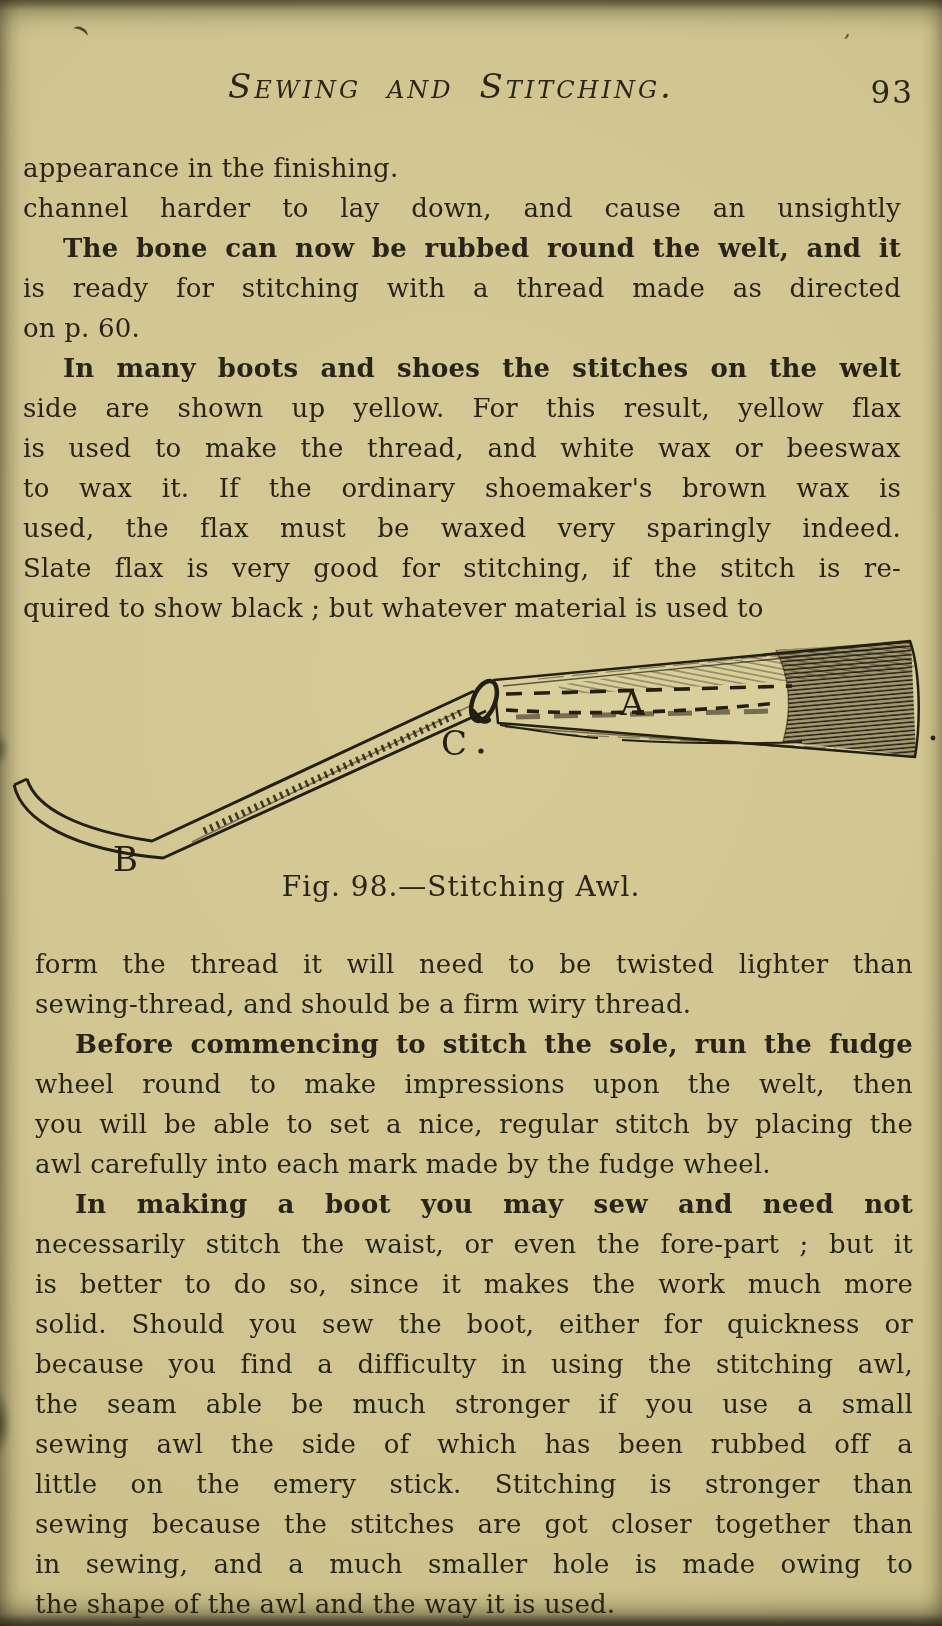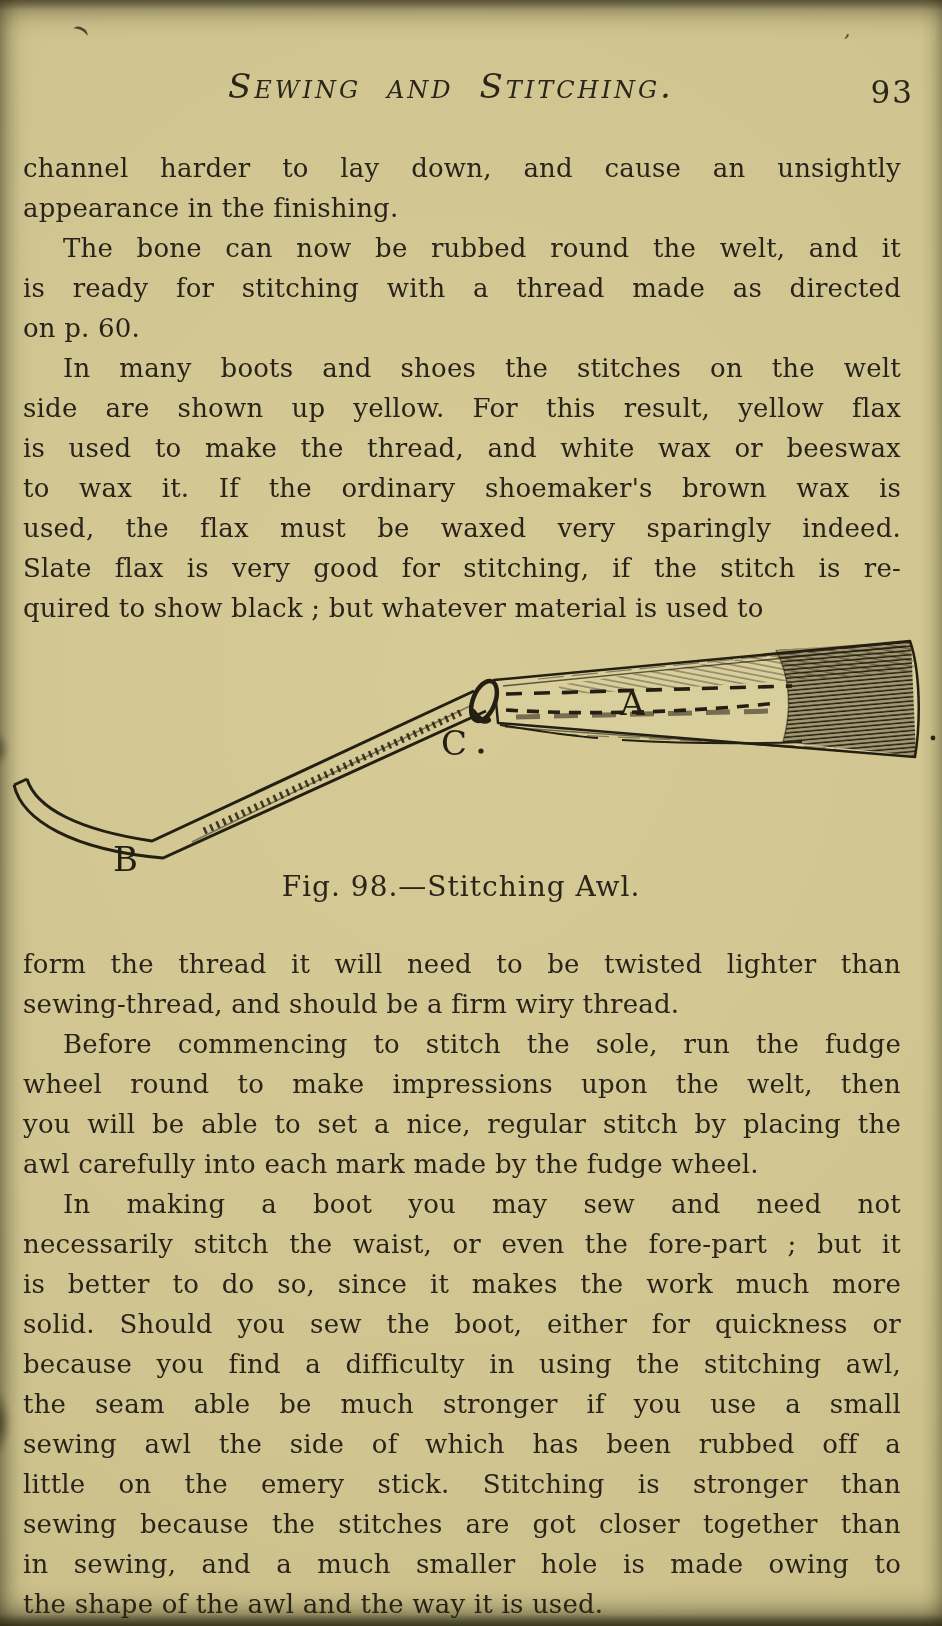--- a/index.html
+++ b/index.html
@@ -39,28 +39,28 @@
   .page-number{
     position:absolute;right:54px;top:8px;
     font-size:31px;letter-spacing:2px;color:#2b2519;margin-left:40px;
   }
 
   .textblock{
     position:absolute;left:23px;width:878px;
     font-size:26px;line-height:40px;letter-spacing:0.2px;
   }
   #textblock-top{top:148px;}
-  #textblock-bottom{top:944px;}
+  #textblock-bottom{top:944px;margin-left:12px;}
   .line{
     height:40px;overflow:hidden;
     text-align:justify;text-align-last:justify;
     white-space:normal;
   }
   .line.last{text-align-last:left;}
-  .line.indent{padding-left:40px;}
+  .line.indent{padding-left:40px;font-weight:bold;}
 
   .figure{position:absolute;left:0;top:628px;width:942px;height:250px;}
   .figure svg{display:block;}
   .fig-caption{
     position:absolute;left:0;top:870px;width:942px;
     text-align:center;transform:translateX(-10px);
     font-size:28px;letter-spacing:1px;color:#2b2519;
   }
 
   .speck-squiggle{
@@ -95,22 +95,22 @@
   <div class="speck-quote">’</div>
   <div class="smudge-left"></div>
   <div class="smudge-left2"></div>
 
   <div class="running-head">
     <div class="running-title">Sewing and Stitching.</div>
     <div class="page-number">93</div>
   </div>
 
   <div class="textblock" id="textblock-top">
+      <div class="line last">appearance in the finishing.</div>
       <div class="line">channel harder to lay down, and cause an unsightly</div>
-      <div class="line last">appearance in the finishing.</div>
       <div class="line indent">The bone can now be rubbed round the welt, and it</div>
       <div class="line">is ready for stitching with a thread made as directed</div>
       <div class="line last">on p. 60.</div>
       <div class="line indent">In many boots and shoes the stitches on the welt</div>
       <div class="line">side are shown up yellow.  For this result, yellow flax</div>
       <div class="line">is used to make the thread, and white wax or beeswax</div>
       <div class="line">to wax it.  If the ordinary shoemaker's brown wax is</div>
       <div class="line">used, the flax must be waxed very sparingly indeed.</div>
       <div class="line">Slate flax is very good for stitching, if the stitch is re-</div>
       <div class="line last">quired to show black ; but whatever material is used to</div>

